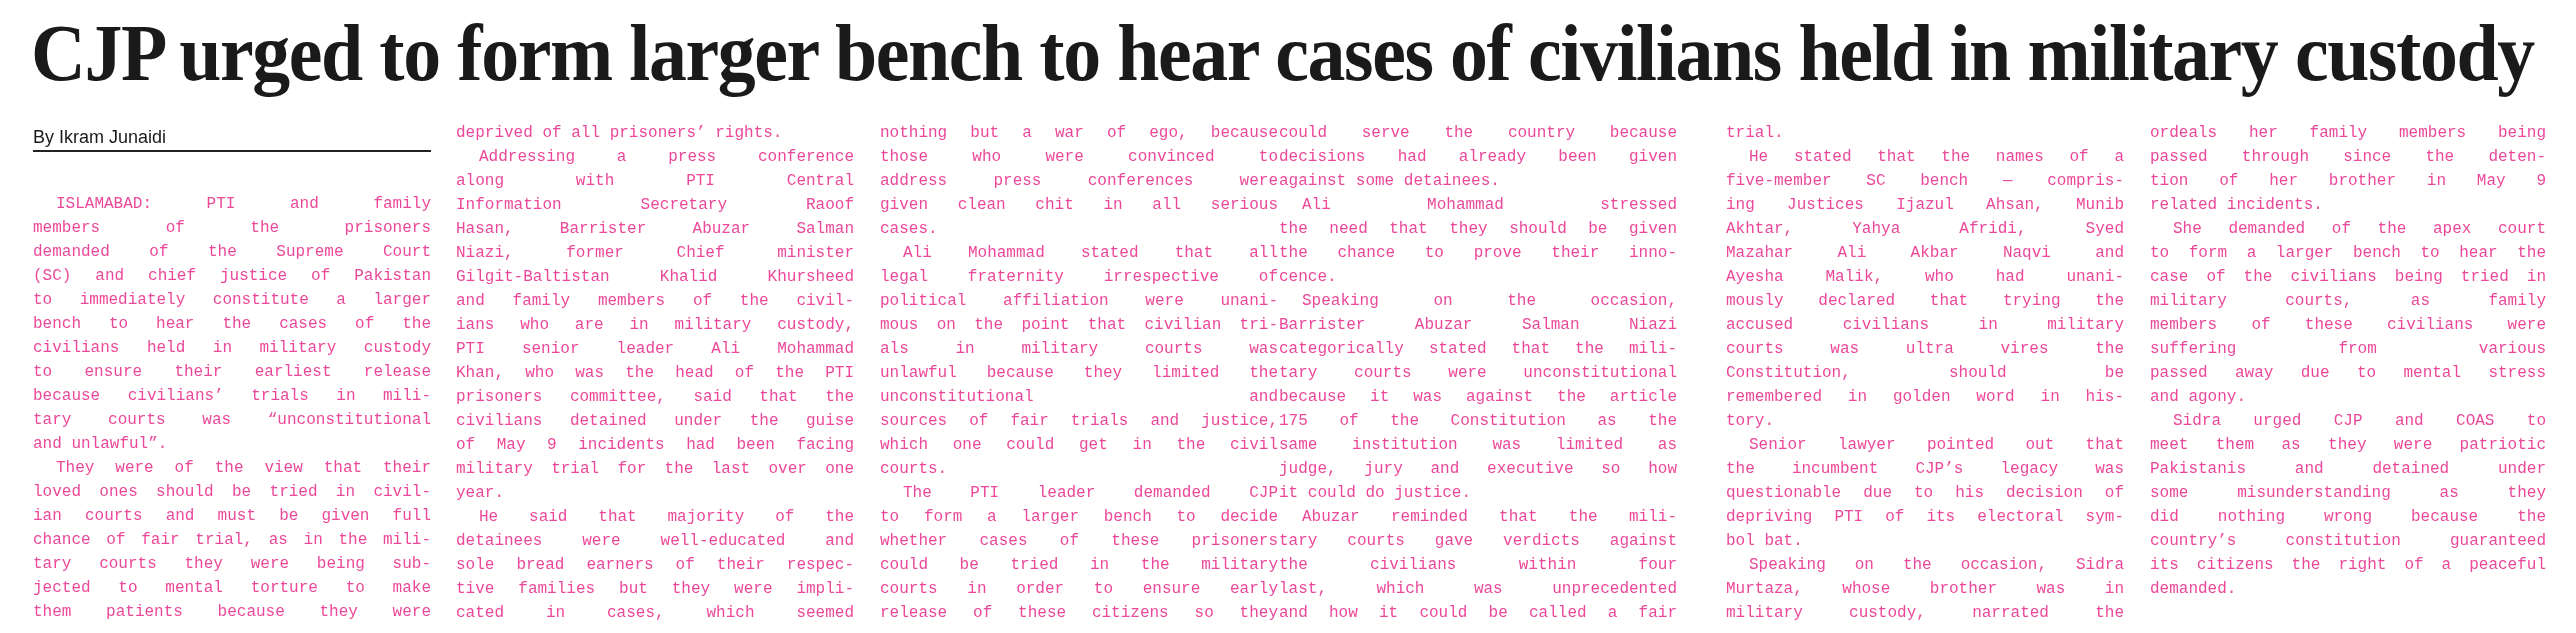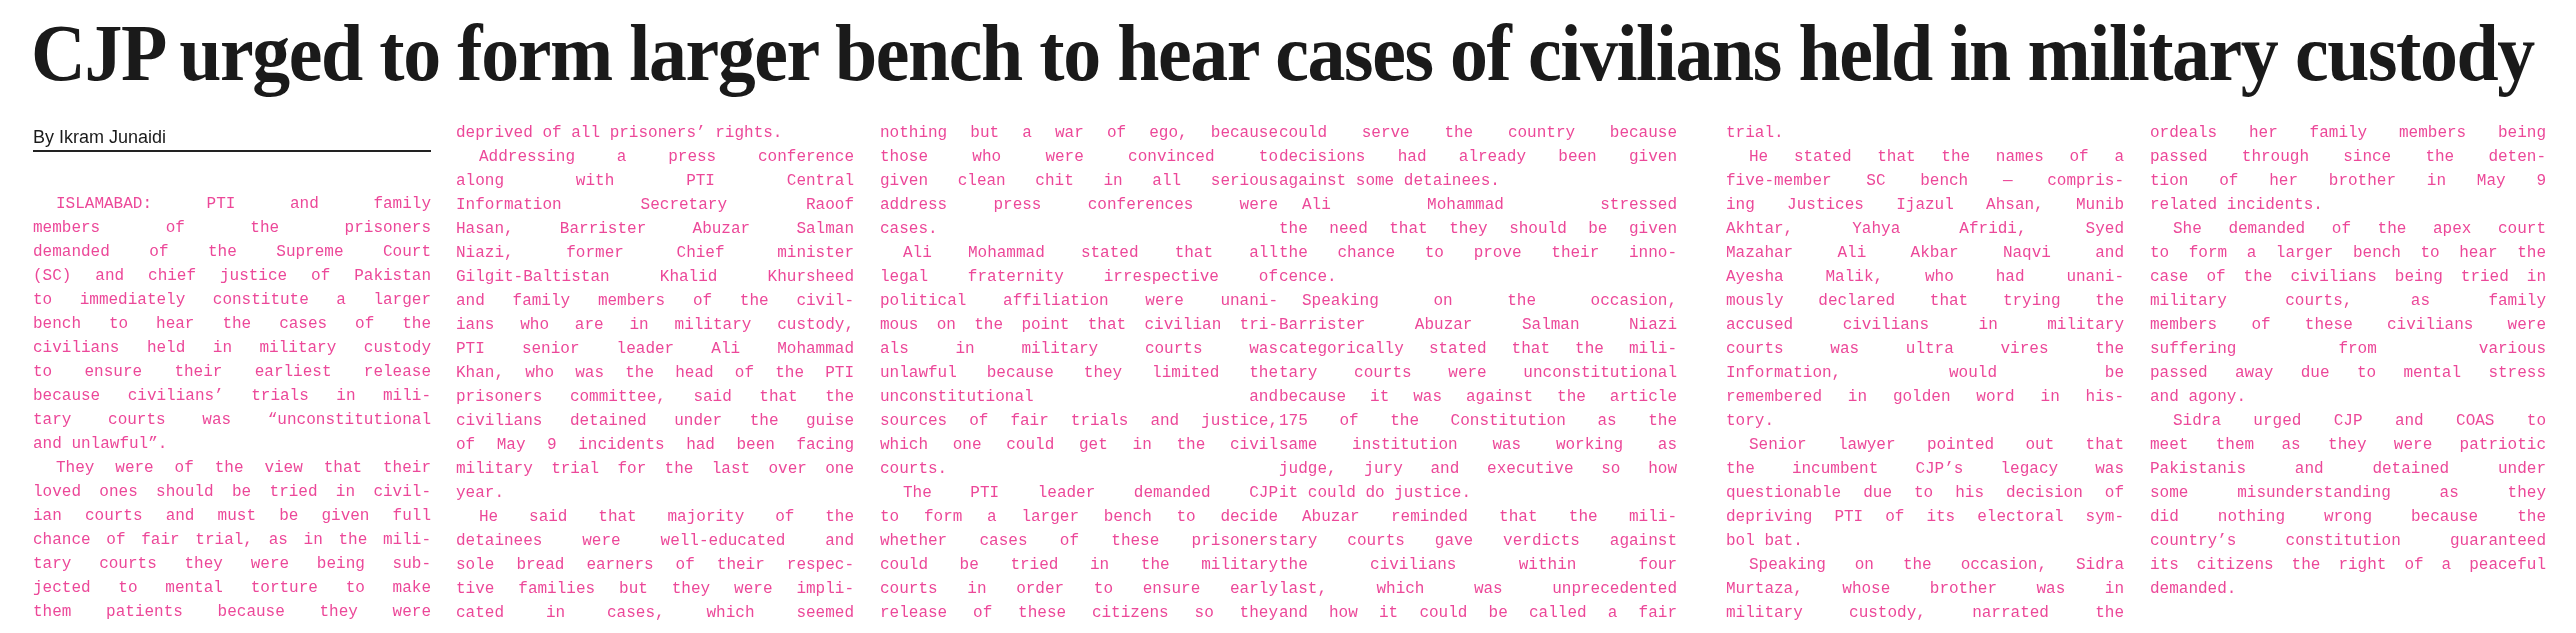--- a/index.html
+++ b/index.html
@@ -78,22 +78,22 @@
     <span class="line last">year.</span>
     <span class="line indent">He said that majority of the</span>
     <span class="line">detainees were well-educated and</span>
     <span class="line">sole bread earners of their respec-</span>
     <span class="line">tive families but they were impli-</span>
     <span class="line">cated in cases, which seemed</span>
   </div>
 <div class="col" style="left:880px; top:121px;">
     <span class="line">nothing but a war of ego, because</span>
     <span class="line">those who were convinced to</span>
+    <span class="line">address press conferences were</span>
     <span class="line">given clean chit in all serious</span>
-    <span class="line">address press conferences were</span>
     <span class="line last">cases.</span>
     <span class="line indent">Ali Mohammad stated that all</span>
     <span class="line">legal fraternity irrespective of</span>
     <span class="line">political affiliation were unani-</span>
     <span class="line">mous on the point that civilian tri-</span>
     <span class="line">als in military courts was</span>
     <span class="line">unlawful because they limited the</span>
     <span class="line">unconstitutional and</span>
     <span class="line">sources of fair trials and justice,</span>
     <span class="line">which one could get in the civil</span>
@@ -112,41 +112,41 @@
     <span class="line indent">Ali Mohammad stressed</span>
     <span class="line">the need that they should be given</span>
     <span class="line">the chance to prove their inno-</span>
     <span class="line last">cence.</span>
     <span class="line indent">Speaking on the occasion,</span>
     <span class="line">Barrister Abuzar Salman Niazi</span>
     <span class="line">categorically stated that the mili-</span>
     <span class="line">tary courts were unconstitutional</span>
     <span class="line">because it was against the article</span>
     <span class="line">175 of the Constitution as the</span>
-    <span class="line">same institution was working as</span>
+    <span class="line">same institution was limited as</span>
     <span class="line">judge, jury and executive so how</span>
     <span class="line last">it could do justice.</span>
     <span class="line indent">Abuzar reminded that the mili-</span>
     <span class="line">tary courts gave verdicts against</span>
     <span class="line">the civilians within four</span>
     <span class="line">last, which was unprecedented</span>
     <span class="line">and how it could be called a fair</span>
   </div>
 <div class="col" style="left:1726px; top:121px;">
     <span class="line last">trial.</span>
     <span class="line indent">He stated that the names of a</span>
     <span class="line">five-member SC bench — compris-</span>
     <span class="line">ing Justices Ijazul Ahsan, Munib</span>
     <span class="line">Akhtar, Yahya Afridi, Syed</span>
     <span class="line">Mazahar Ali Akbar Naqvi and</span>
     <span class="line">Ayesha Malik, who had unani-</span>
     <span class="line">mously declared that trying the</span>
     <span class="line">accused civilians in military</span>
     <span class="line">courts was ultra vires the</span>
-    <span class="line">Information, would be</span>
+    <span class="line">Constitution, should be</span>
     <span class="line">remembered in golden word in his-</span>
     <span class="line last">tory.</span>
     <span class="line indent">Senior lawyer pointed out that</span>
     <span class="line">the incumbent CJP’s legacy was</span>
     <span class="line">questionable due to his decision of</span>
     <span class="line">depriving PTI of its electoral sym-</span>
     <span class="line last">bol bat.</span>
     <span class="line indent">Speaking on the occasion, Sidra</span>
     <span class="line">Murtaza, whose brother was in</span>
     <span class="line">military custody, narrated the</span>

